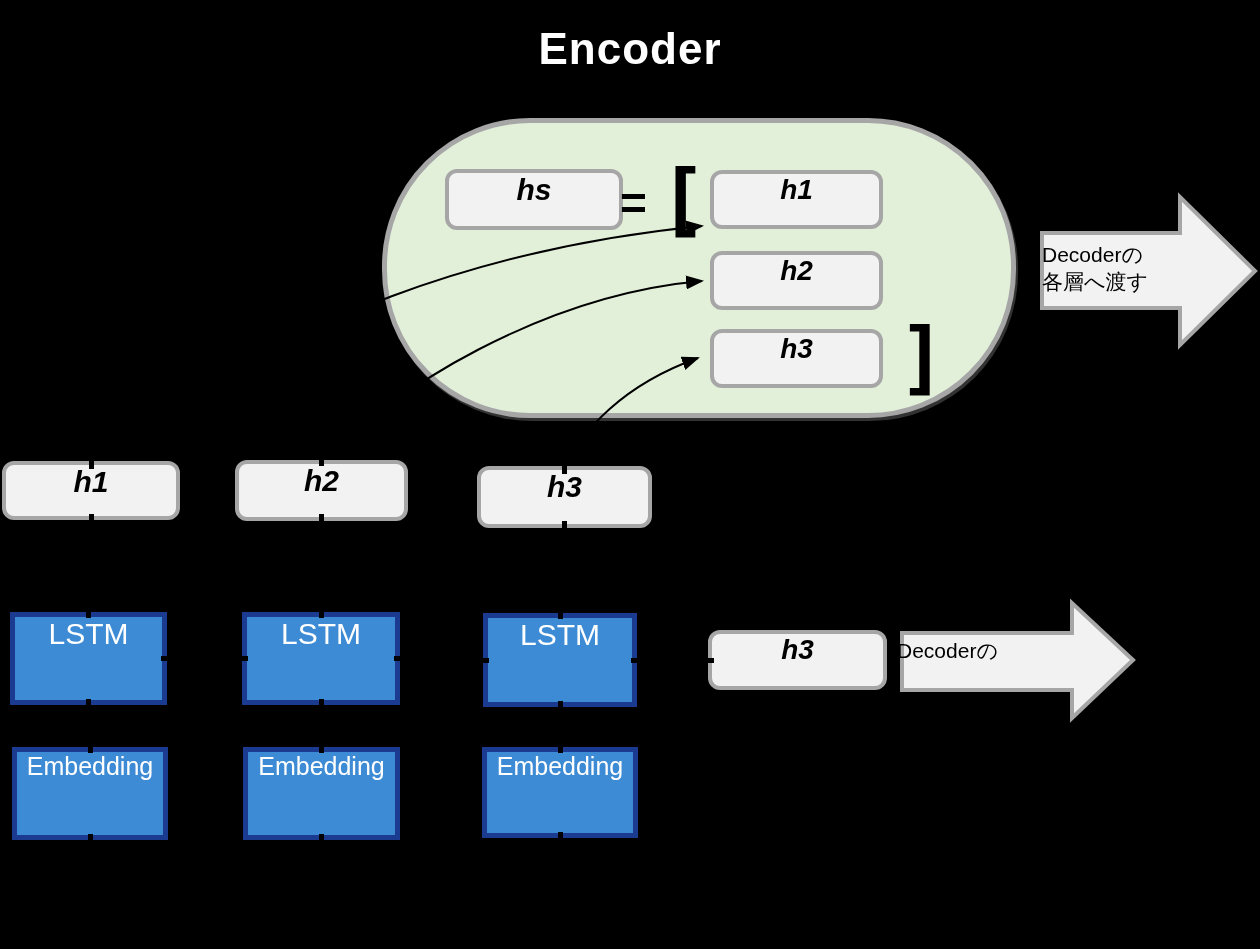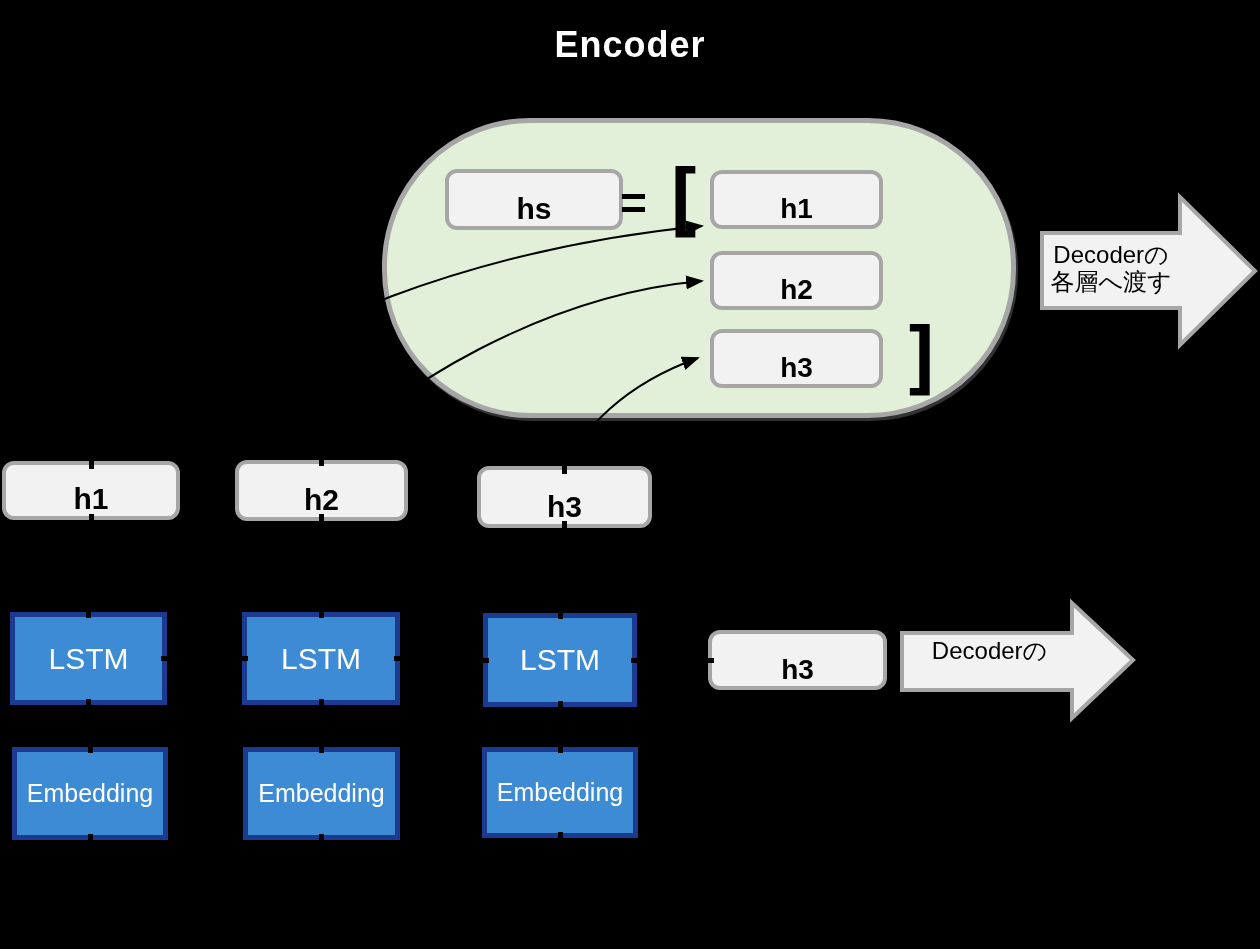--- a/index.html
+++ b/index.html
@@ -12,44 +12,44 @@
     --ink:#000000;
     --white:#ffffff;
   }
   html,body{margin:0;padding:0;background:#222;}
   .canvas{
     position:relative;width:1260px;height:949px;background:var(--bg);
     overflow:hidden;font-family:"Liberation Sans","DejaVu Sans",sans-serif;
   }
   .title{
     position:absolute;left:0;top:24px;width:1260px;text-align:center;
-    color:var(--white);font-size:36px;font-weight:bold;letter-spacing:1px;
+    color:var(--white);font-size:44px;font-weight:bold;letter-spacing:1px;
   }
   .blob{
     position:absolute;left:382px;top:118px;width:634px;height:300px;
     background:var(--blob-fill);border:5px solid var(--gray-border);
     border-radius:148px;box-sizing:border-box;
     box-shadow:2px 3px 0 rgba(110,110,110,.45);
   }
   .gbox{
     position:absolute;background:var(--box-fill);
     border:4px solid var(--gray-border);border-radius:12px;box-sizing:border-box;
-    display:flex;align-items:flex-end;justify-content:center;
-    color:var(--ink);font-weight:bold;
+    display:flex;align-items:flex-start;justify-content:center;
+    color:var(--ink);font-weight:bold;font-style:italic;
   }
   .bbox{
     position:absolute;background:var(--blue-fill);
     border:5px solid var(--blue-border);box-sizing:border-box;
-    display:flex;align-items:center;justify-content:center;color:var(--white);
+    display:flex;justify-content:center;color:var(--white);
   }
   .sym{position:absolute;color:var(--ink);font-weight:bold;line-height:1;}
   .svg-overlay{position:absolute;left:0;top:0;width:1260px;height:949px;pointer-events:none;}
   .arrow-text{
-    position:absolute;color:var(--ink);font-size:24px;line-height:27px;
-    text-align:center;white-space:nowrap;
+    position:absolute;color:var(--ink);font-size:21px;line-height:27px;
+    white-space:nowrap;
   }
   .tick{position:absolute;background:var(--ink);}
 </style>
 </head>
 <body>
 
 <div class="canvas">
 
   <div class="title">Encoder</div>
 

